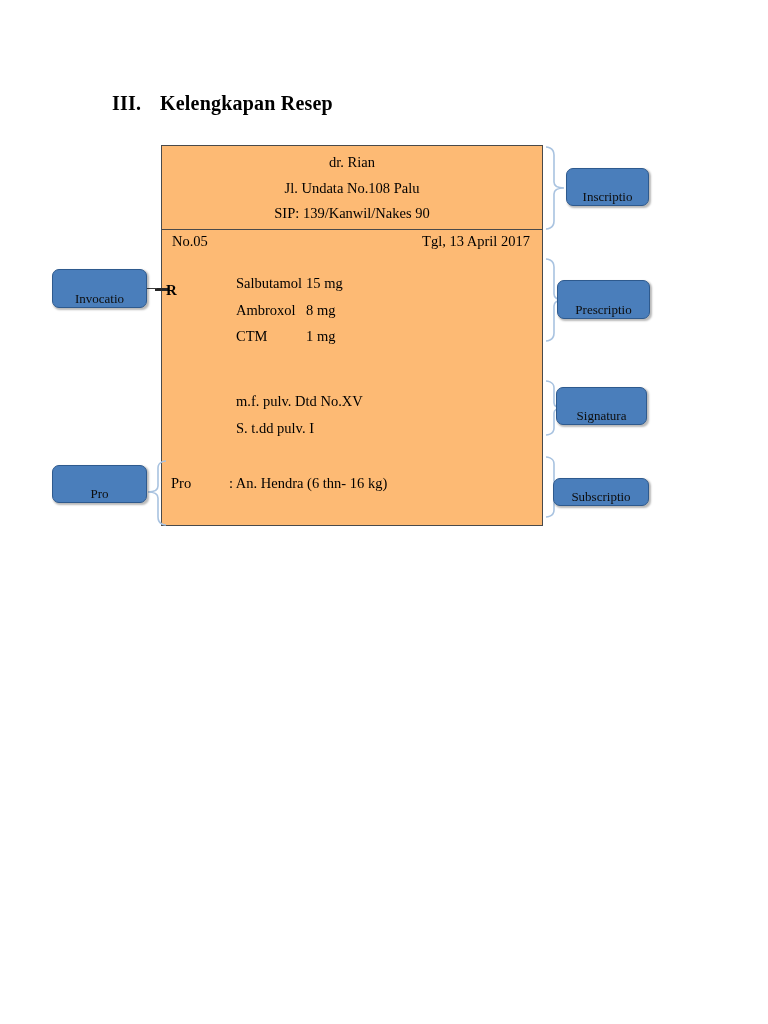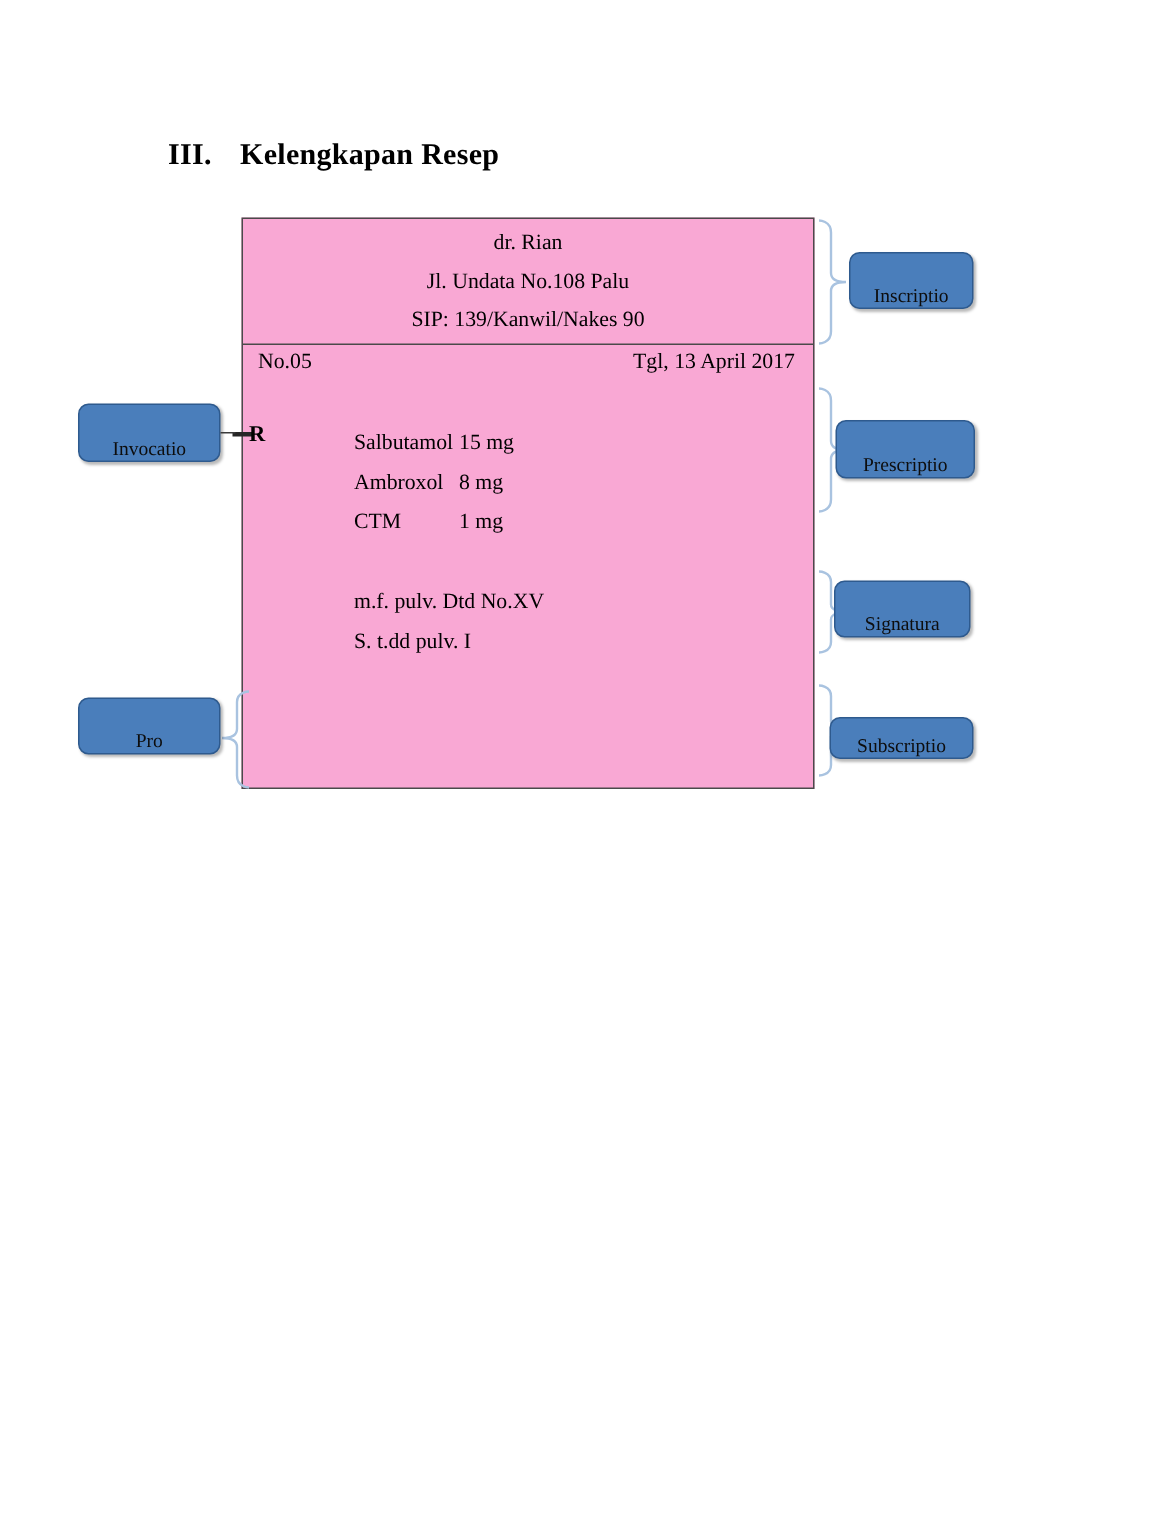--- a/index.html
+++ b/index.html
@@ -18,21 +18,21 @@
     position:absolute;left:112px;top:92px;
     font-size:20px;font-weight:bold;
     letter-spacing:.2px;white-space:nowrap;
   }
   .heading .num{display:inline-block;width:48px;}
 
   
   .rx-box{
     position:absolute;left:161px;top:145px;
     width:382px;height:381px;
-    background:#f9a8d4;
+    background:#fdba74;
     border:1.3px solid #4a4a4a;
     box-sizing:border-box;
   }
   .rx-head{
     padding-top:4px;
     border-bottom:1.3px solid #4a4a4a;
     height:84px;box-sizing:border-box;
   }
   .rx-head .line{
     text-align:center;font-size:14.5px;line-height:25.5px;
@@ -48,21 +48,21 @@
   .rx-symbol{
     position:absolute;left:166px;top:282px;
     font-size:15px;font-weight:bold;
   }
   .rx-arrow{
     position:absolute;left:155px;top:288px;
     width:13px;height:3px;background:#262626;
   }
 
   .med-list{
-    position:absolute;left:236px;top:282px;
+    position:absolute;left:236px;top:270px;
     font-size:14.5px;line-height:26.5px;
   }
   .med-row{white-space:pre;}
   .med-name{display:inline-block;width:70px;}
 
   .sig-list{
     position:absolute;left:236px;top:388px;
     font-size:14.5px;line-height:27px;
   }
 
@@ -144,20 +144,21 @@
     <div class="med-row"><span class="med-name">Ambroxol</span><span>8 mg</span></div>
     <div class="med-row"><span class="med-name">CTM</span><span>1 mg</span></div>
   </div>
 
   <div class="sig-list">
     <div>m.f. pulv. Dtd No.XV</div>
     <div>S. t.dd pulv. I</div>
   </div>
 
   <div class="patient">
+    <div><span class="lbl">Pro</span><span>: An. Hendra (6 thn- 16 kg)</span></div>
   </div>
 
 
   <div class="brace" style="left:543px;top:146px;">
     <svg width="24" height="84" viewBox="0 0 24 84">
       <path d="M3 1 C3 1 11 1 11 9 L11 36 C11 41 17 42 21 42 C17 42 11 43 11 48 L11 75 C11 83 3 83 3 83" fill="none" stroke="#a9c3e0" stroke-width="1.6"></path>
     </svg>
   </div>
 
   <div class="brace" style="left:543px;top:258px;">

